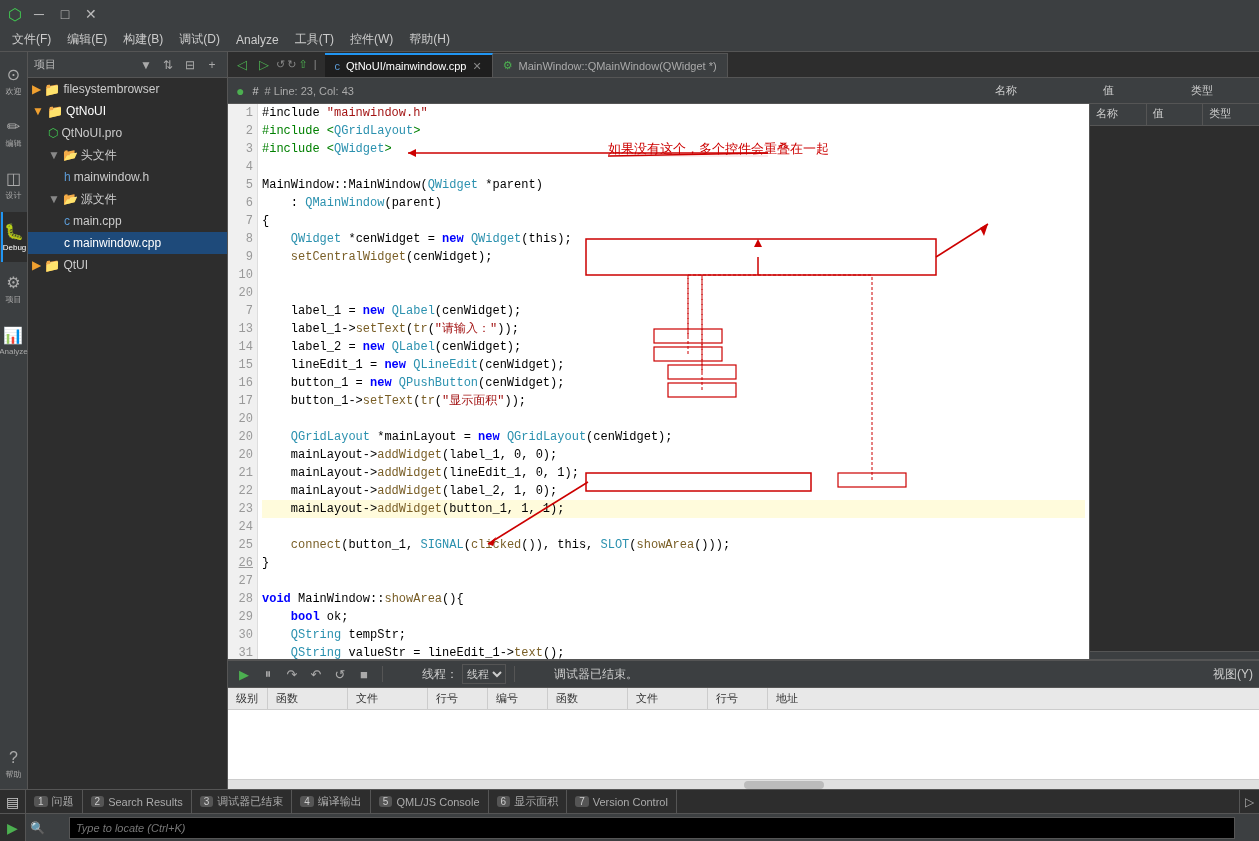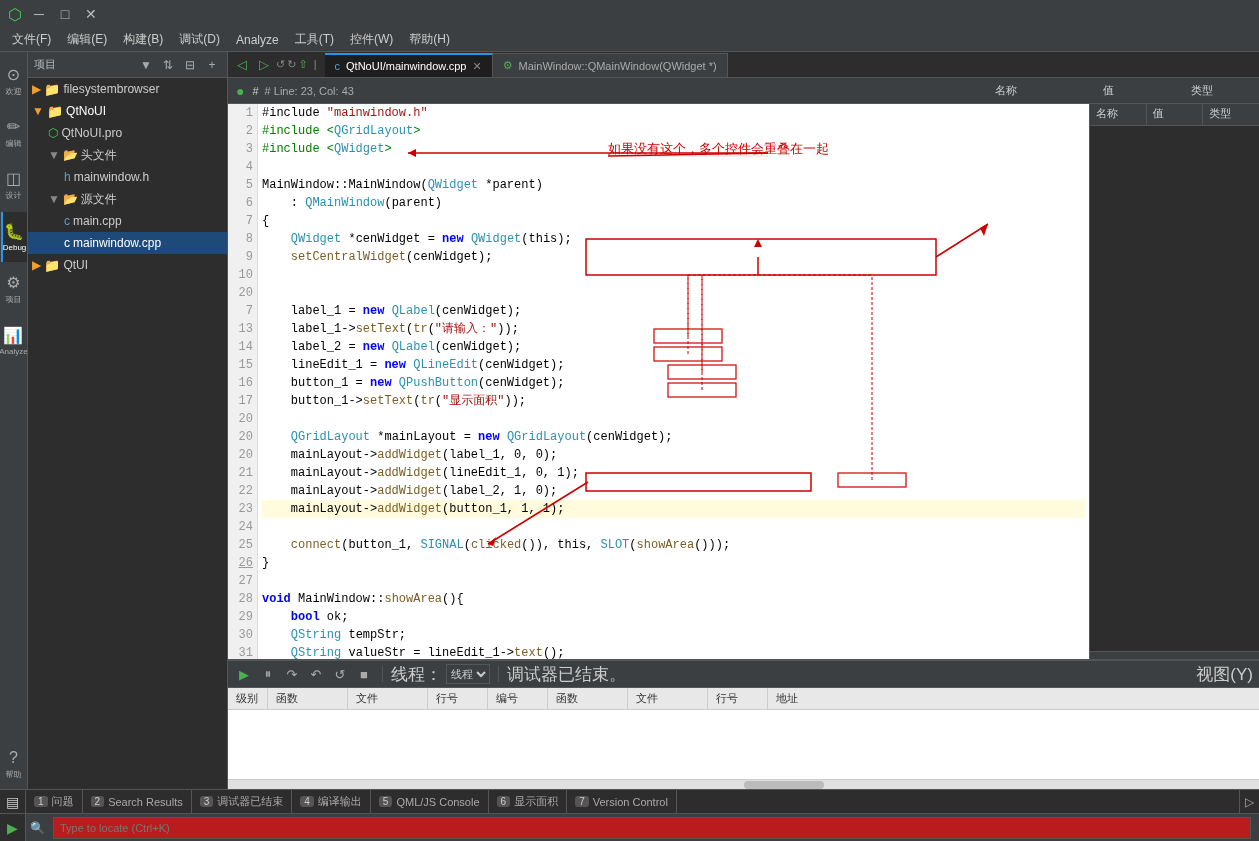--- a/index.html
+++ b/index.html
@@ -196,21 +196,21 @@
       padding: 0 6px;
       gap: 4px;
       border-top: 1px solid #555;
       border-bottom: 1px solid #555;
     }
     .debug-btn {
       width: 20px; height: 20px; background: none; border: none;
       color: #aaa; font-size: 13px; cursor: pointer;
       display: flex; align-items: center; justify-content: center;
     }
-    .debug-label { font-size: 17px; color: #ccc; }
+    .debug-label { font-size: 12px; color: #ccc; margin-left: 31px; }
     .debug-sep { width: 1px; height: 16px; background: #555; margin: 0 4px; }
 
     
     .debug-table {
       flex: 1;
       background: #ffffff;
       overflow: hidden;
     }
     .debug-table-header {
       height: 22px;
@@ -260,27 +260,28 @@
     .locate-bar {
       height: 28px;
       background: #3c3f41;
       display: flex;
       align-items: center;
       border-top: 1px solid #555;
     }
     .locate-input {
       flex: 1;
       height: 22px;
-      background: #b91c1c;
+      background: #000000;
       border: 1px solid #555;
       color: #ccc;
       font-size: 11px;
       padding: 0 6px;
       outline: none;
-      margin: 0 4px;
+      margin: 0 20px;
+      font-style: italic;
     }
     .locate-input::placeholder { color: #777; }
 
     
     ::-webkit-scrollbar { width: 8px; height: 8px; }
     ::-webkit-scrollbar-track { background: #2d2d2d; }
     ::-webkit-scrollbar-thumb { background: #555; }
 
     .full-layout {
       display: flex;

